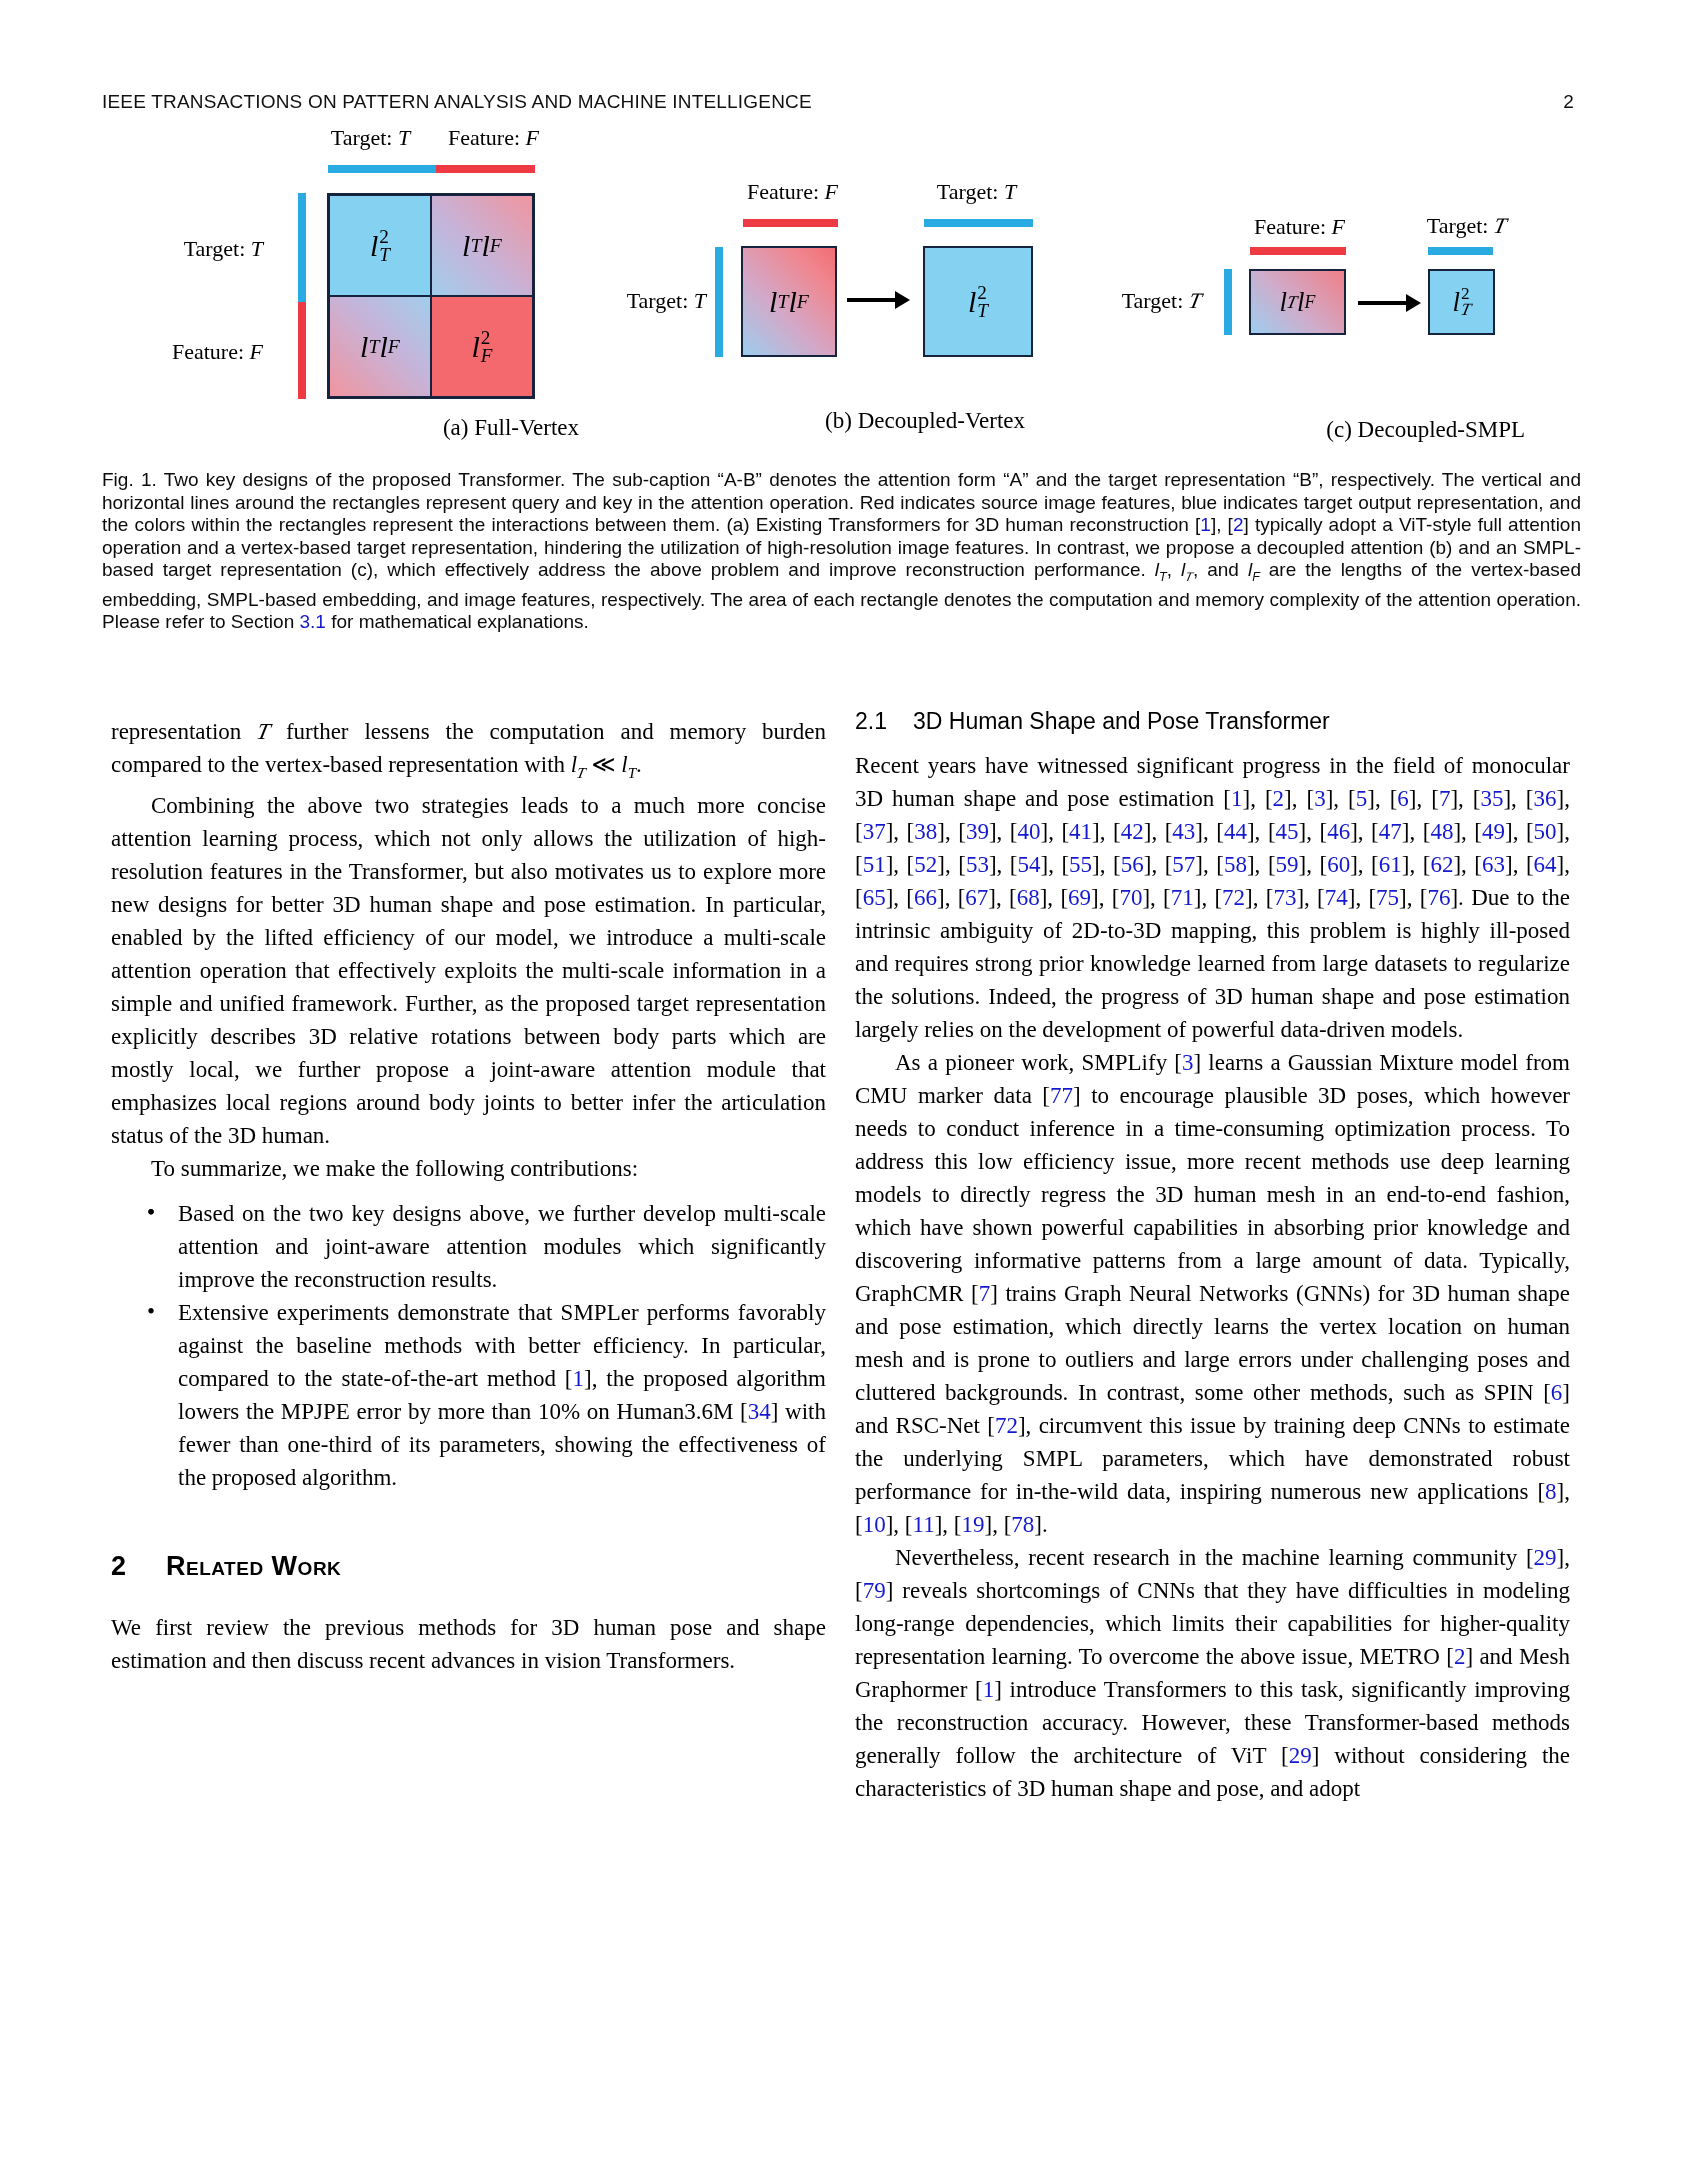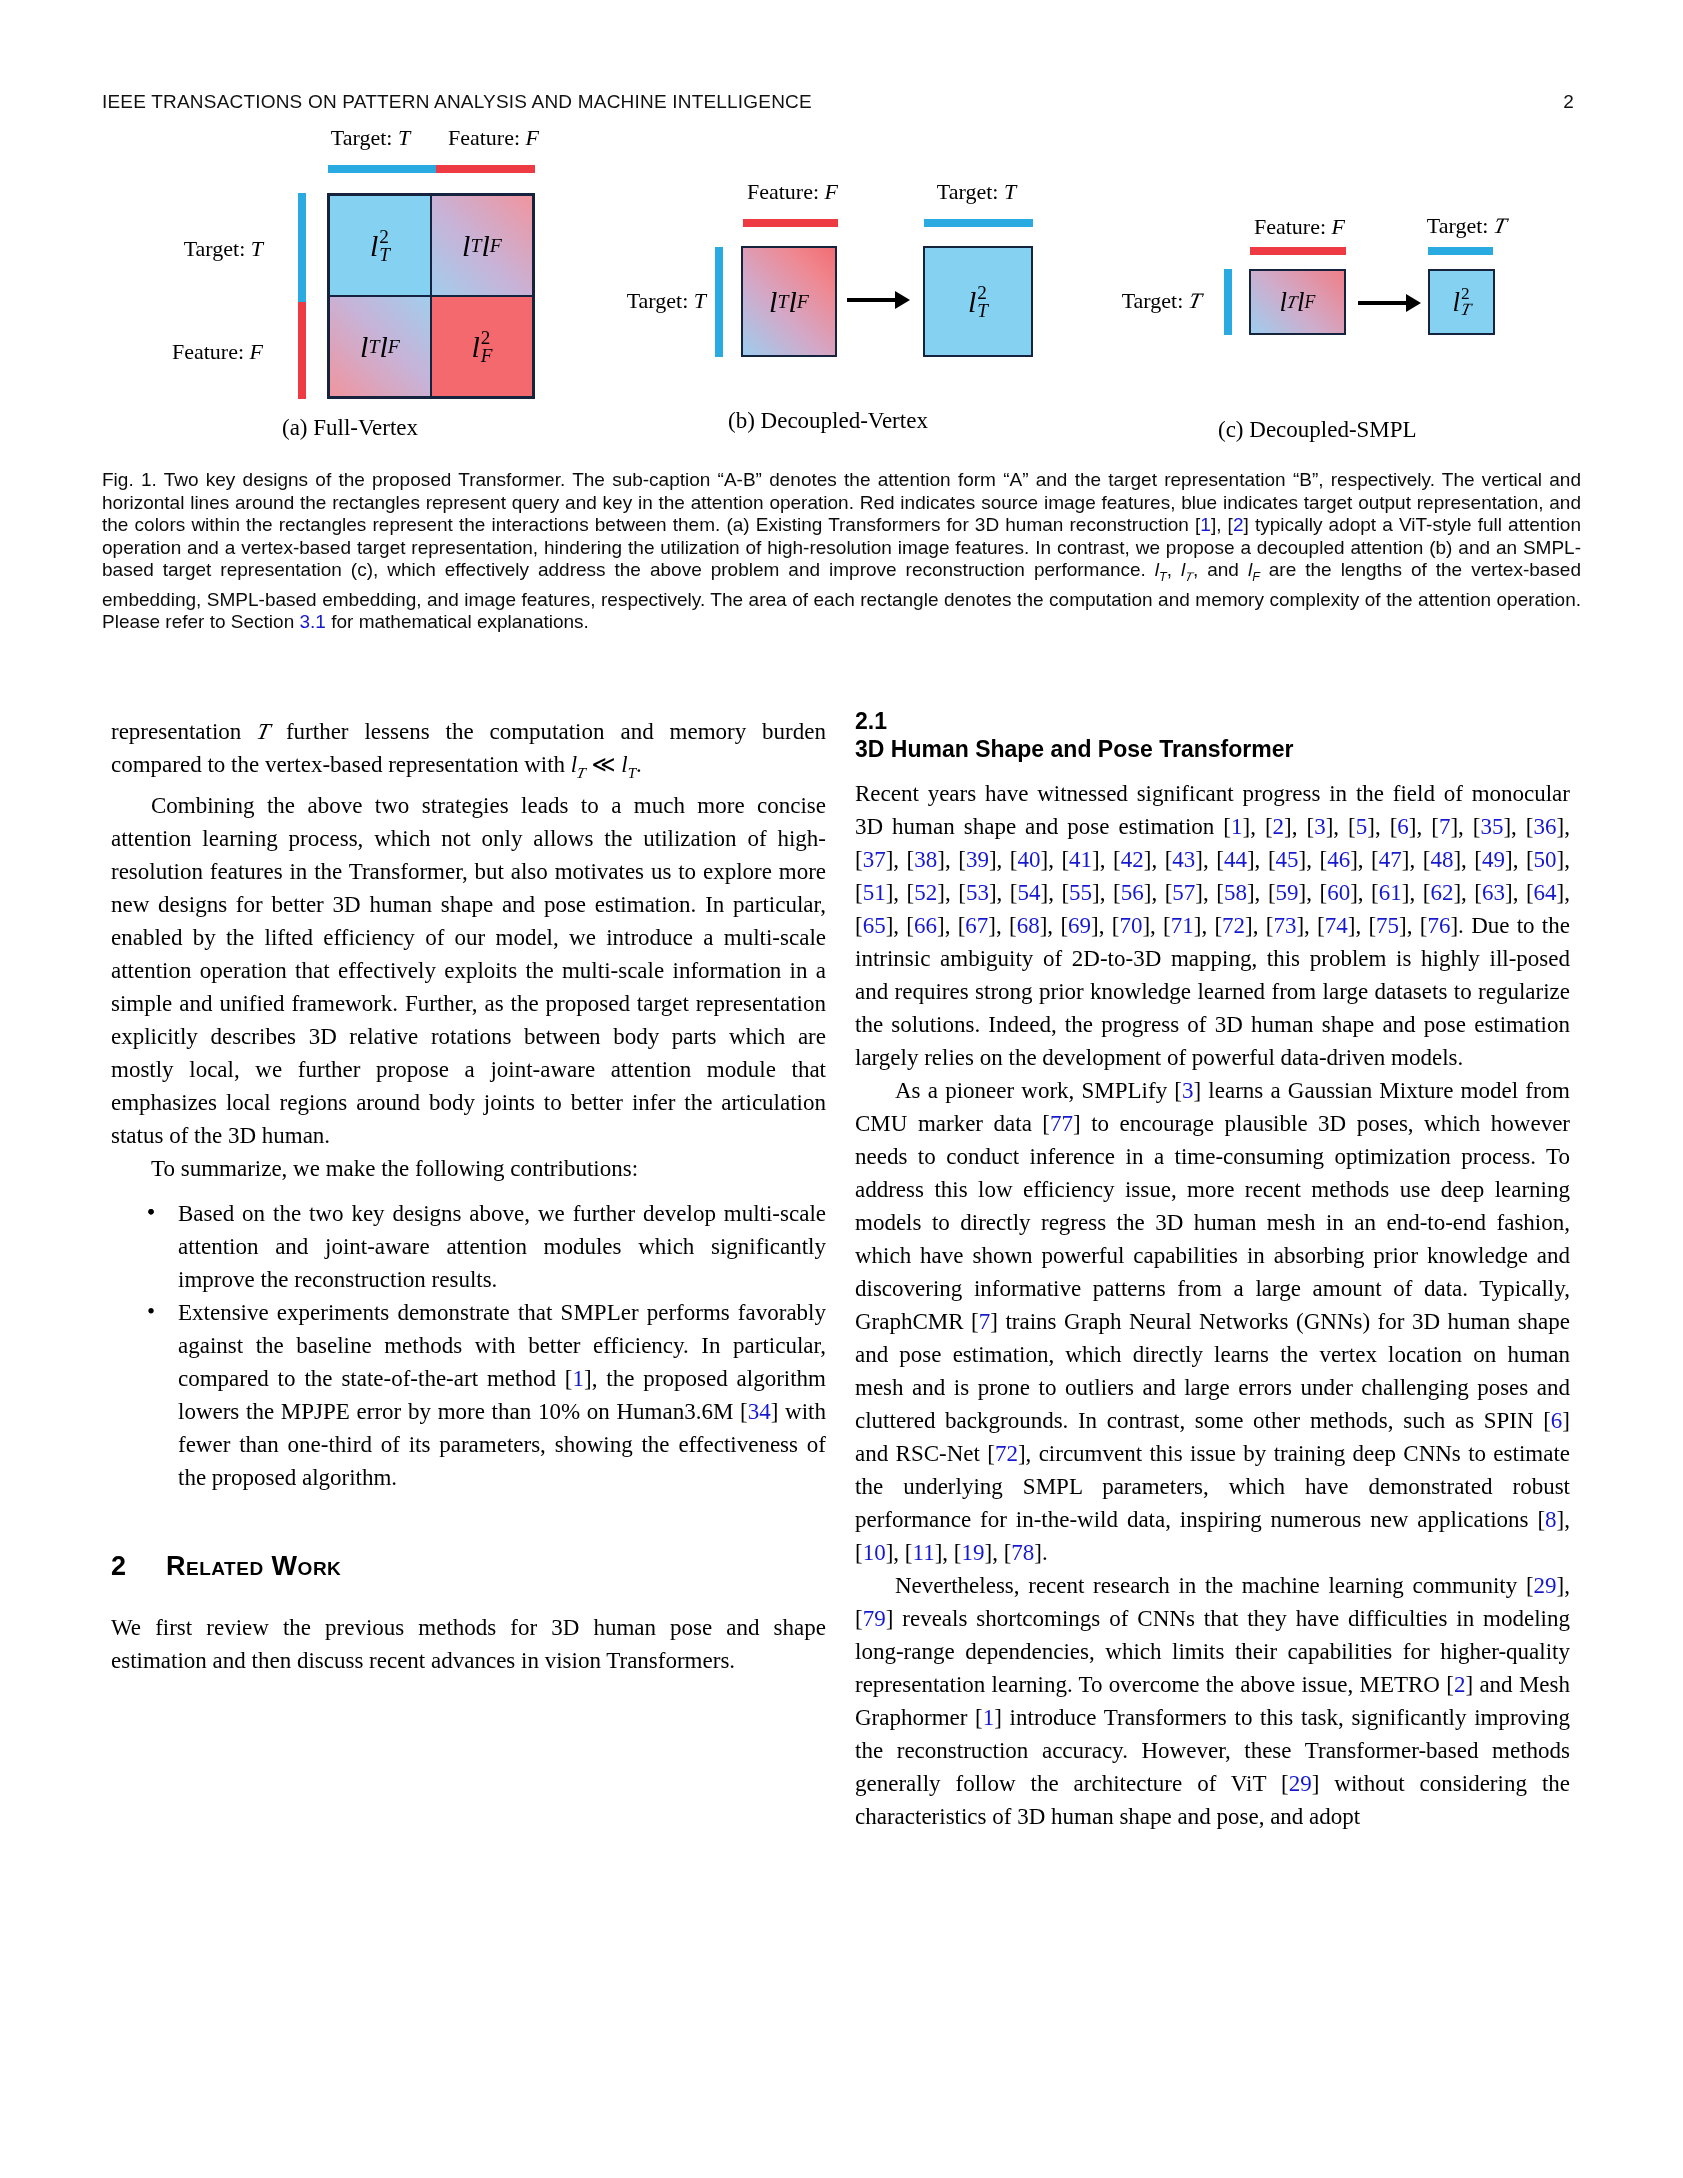--- a/index.html
+++ b/index.html
@@ -6,21 +6,21 @@
   .page{position:relative;width:1683px;height:2178px;background:#ffffff;overflow:hidden;
         font-family:"Liberation Serif",serif;color:#000;}
   
   .running-head{position:absolute;left:102px;top:50px;width:1472px;display:flex;
         justify-content:space-between;font:19px "Liberation Sans",sans-serif;color:#111;
         letter-spacing:0.2px;margin-top:41px;}
   
   .fig{position:absolute;left:0;top:0;width:1683px;height:465px;}
   .flabel{position:absolute;font:22px "Liberation Serif",serif;white-space:nowrap;text-align:center;}
   .flabel.right{text-align:right;}
-  .fcap{position:absolute;font:23px "Liberation Serif",serif;text-align:left;}
+  .fcap{position:absolute;font:23px "Liberation Serif",serif;text-align:right;}
   .hbar{position:absolute;height:8px;display:flex;}
   .hbar .b{background:#29abe2;}
   .hbar .r{background:#ee3b43;}
   .vbar{position:absolute;width:8px;display:flex;flex-direction:column;}
   .vbar .b{background:#29abe2;}
   .vbar .r{background:#ee3b43;}
   .grid{position:absolute;display:grid;grid-template-columns:1fr 1fr;grid-template-rows:1fr 1fr;
         border:2px solid #16233f;box-sizing:border-box;}
   .gcell{border:1px solid #16233f;display:flex;align-items:center;justify-content:center;
         font-size:30px;}
@@ -45,21 +45,21 @@
   .col p{margin:0;text-indent:40px;}
   .col p.noindent{text-indent:0;}
   .bullets{list-style:none;margin:12px 0 0 0;padding:0;}
   .bullets li{position:relative;padding-left:67px;text-align:justify;}
   .bullets .marker{position:absolute;left:36px;top:-1px;}
   .sec{display:flex;margin:57px 0 30px 0;font-family:"Liberation Sans",sans-serif;
         font-weight:bold;font-size:27px;line-height:30px;color:#000;}
   .sec .sec-num{margin-right:40px;}
   .sec .sec-title{font-variant:small-caps;letter-spacing:0.5px;}
   .subsec{display:flex;margin:0 0 14px 0;font-family:"Liberation Sans",sans-serif;
-        font-weight:bold;font-size:23px;line-height:28px;flex-direction:column;}
+        font-weight:normal;font-size:23px;line-height:28px;}
   .subsec .sub-num{margin-right:26px;}
   
   i{font-style:italic;}
   sub{font-size:0.66em;font-style:italic;}
   .ss{display:inline-flex;flex-direction:column;align-items:flex-start;vertical-align:-0.55em;
         line-height:1;font-size:0.64em;margin-left:1px;}
   .ss sup,.ss sub{font-size:1em;line-height:0.92;vertical-align:baseline;font-style:italic;}
   .ss sup{font-style:normal;}
   .scr{font-style:italic;display:inline-block;transform:skewX(-12deg);}
   .cite{color:#1519cd;}

